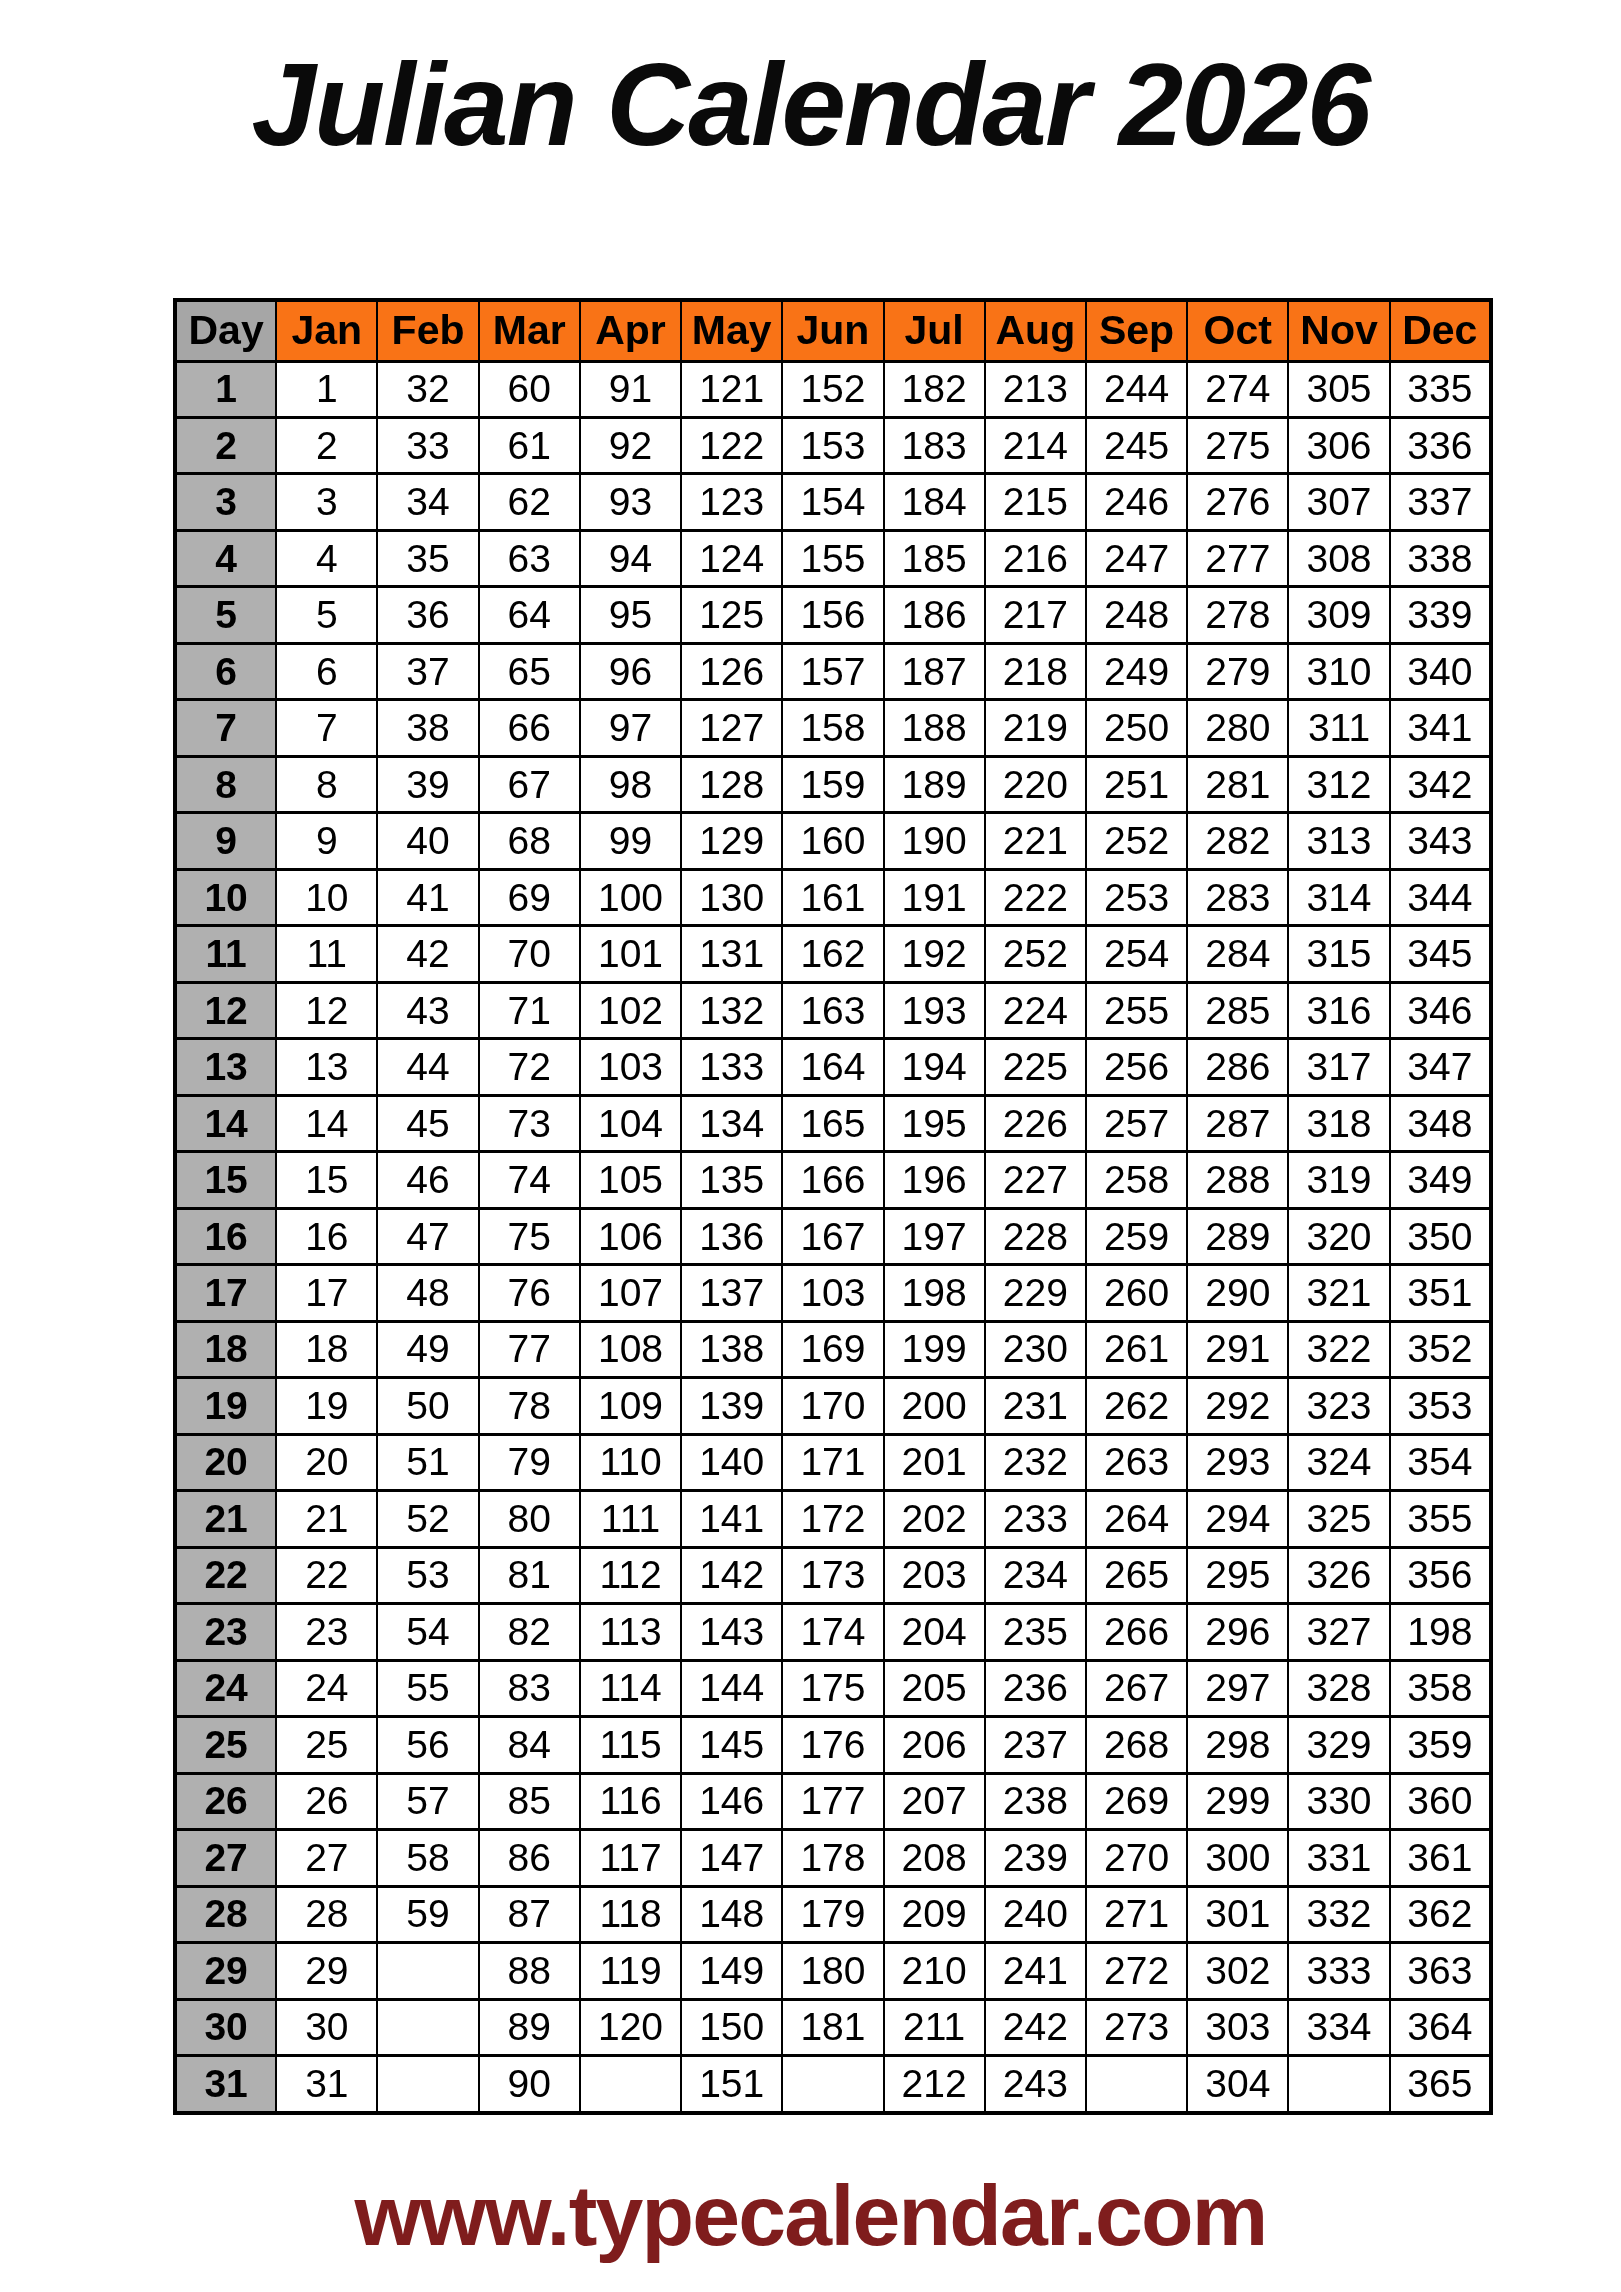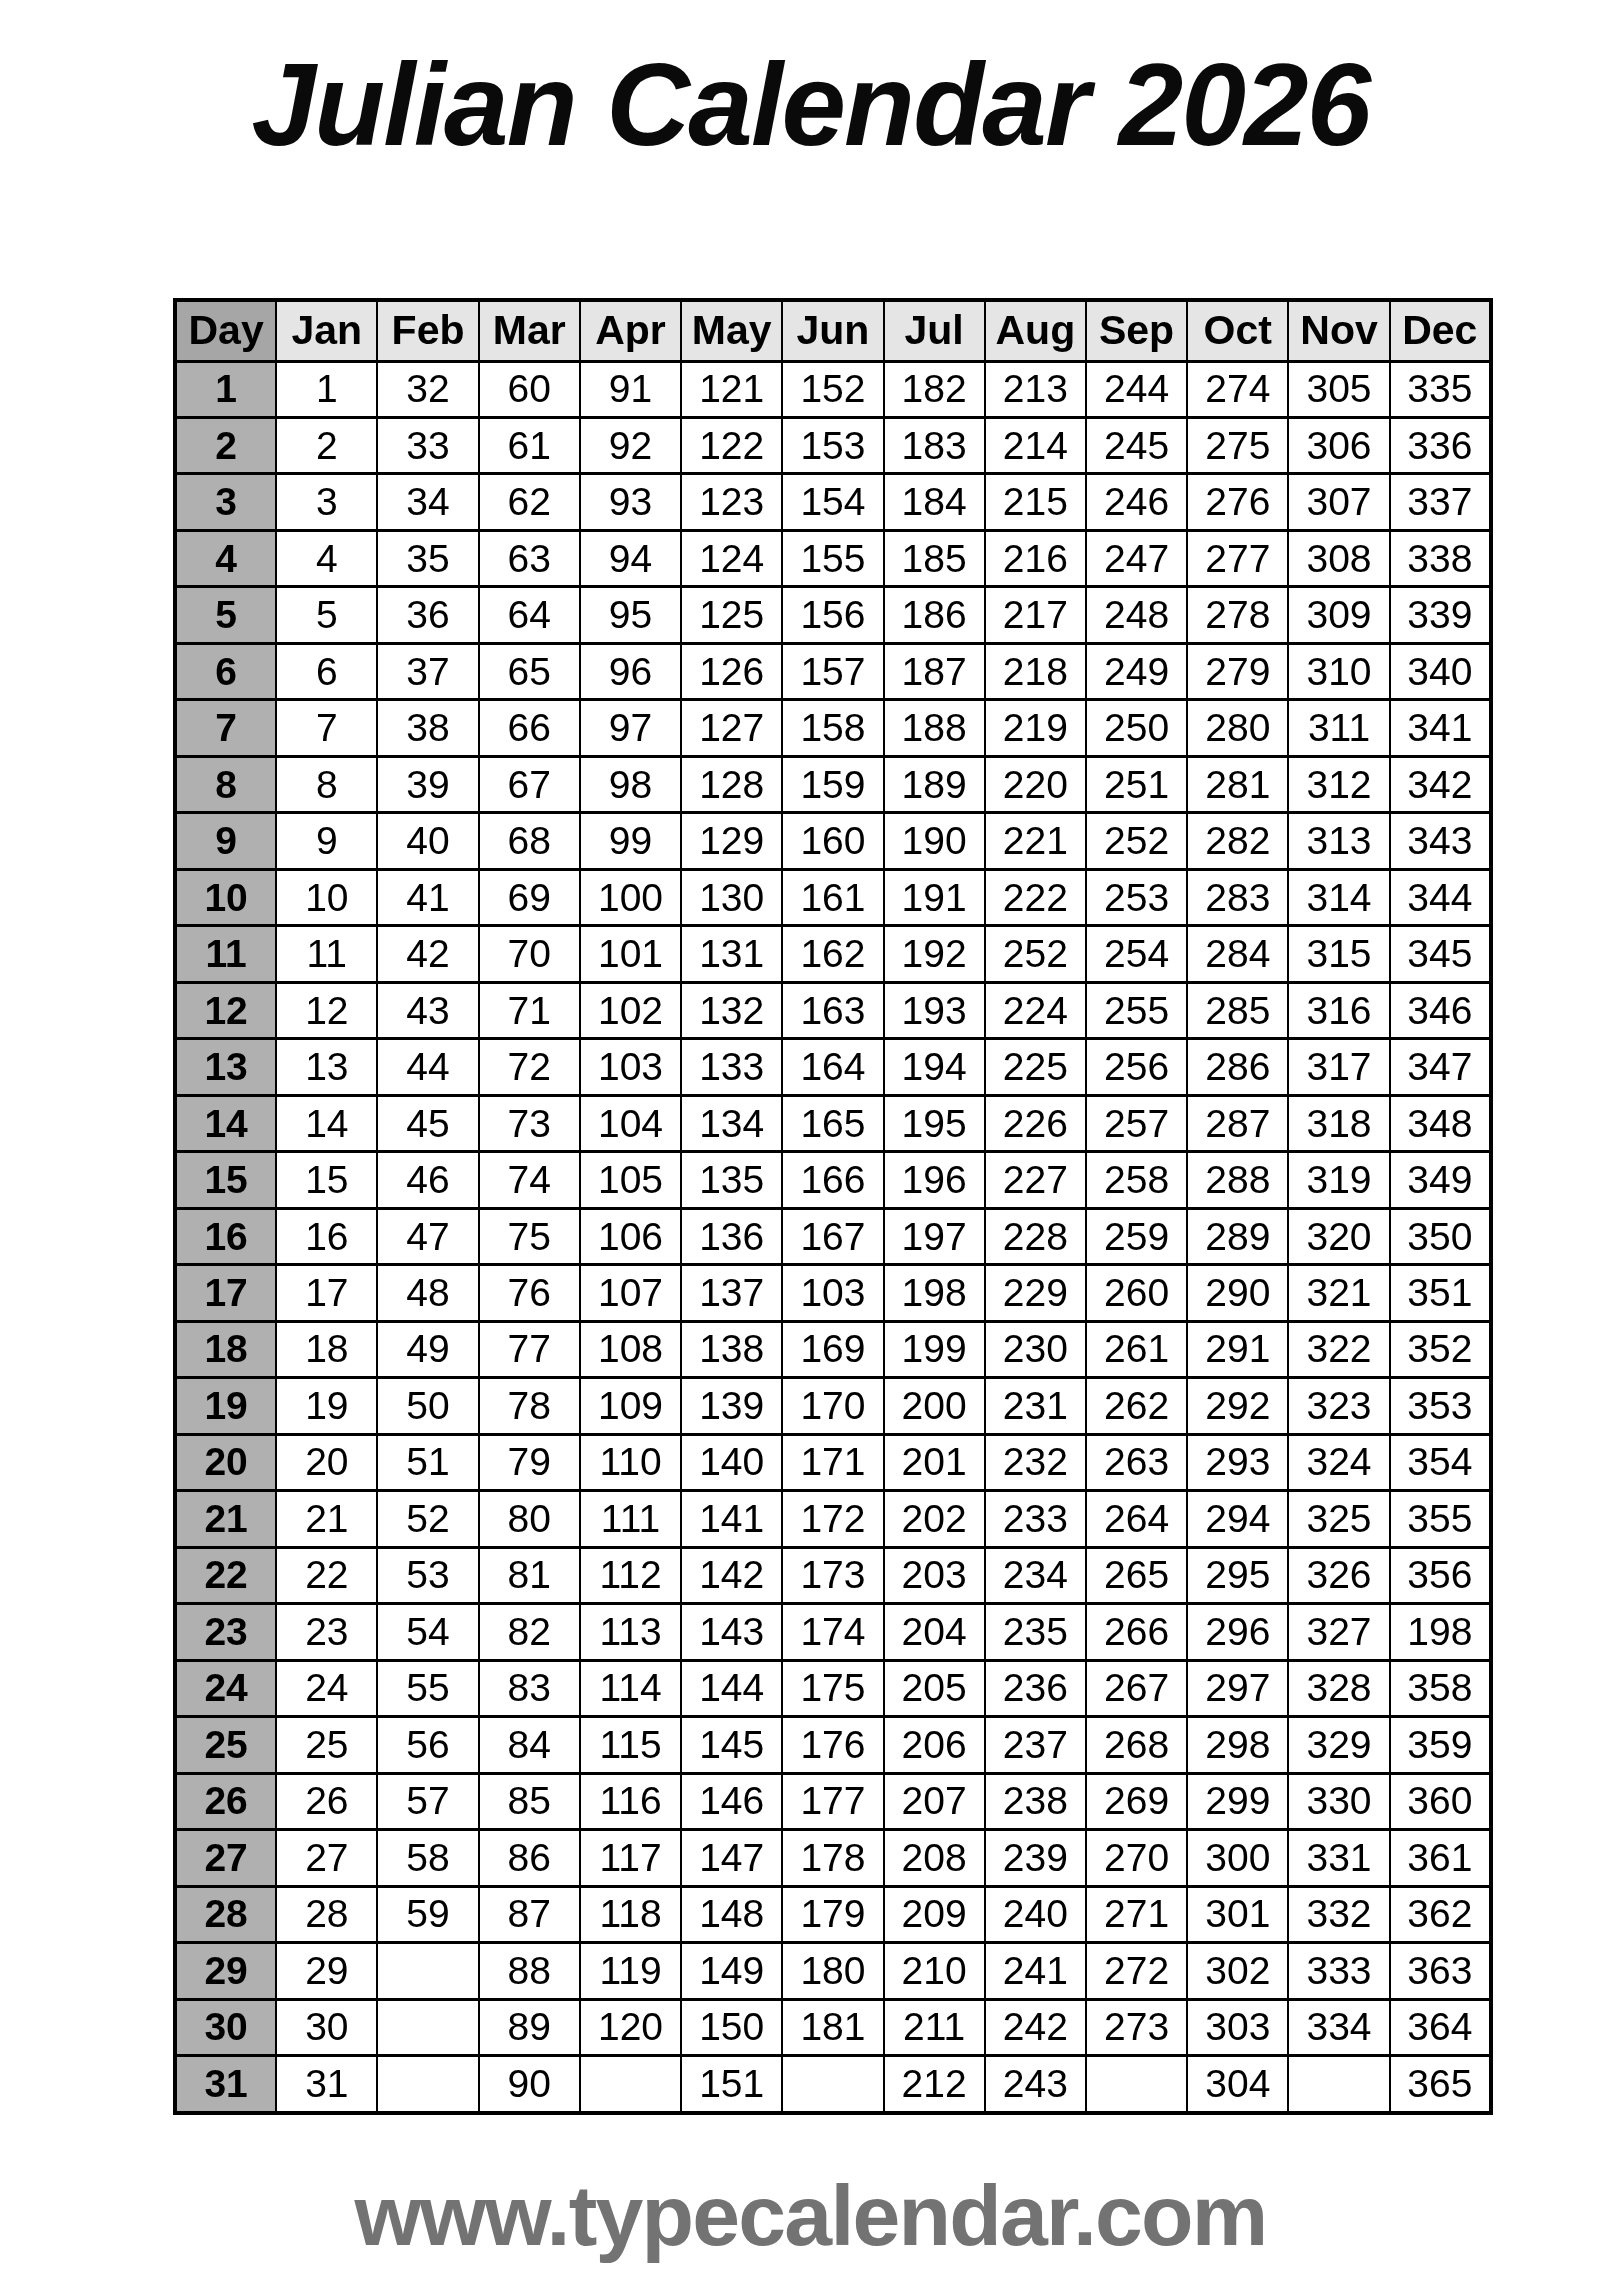--- a/index.html
+++ b/index.html
@@ -40,40 +40,40 @@
     vertical-align:middle;
     padding:0;
     overflow:hidden;
   }
   .cal thead th {
     height:61px;
     font-size:41px;
     font-weight:bold;
     text-align:center;
   }
-  .month-head { background:#e5e5e5; }
+  .month-head { background:#f97316; }
   .day-head   { background:#a6a6a6; }
   td.day-col {
     background:#b0b0b0;
     font-weight:bold;
     font-size:39px;
   }
   td.val-cell {
     background:#ffffff;
     font-size:39px;
     font-weight:normal;
   }
   .footer {
     position:absolute;
     top:2166px; left:0; right:0;
     text-align:center;
     font-size:86px;
     font-weight:bold;
     letter-spacing:-1.8px;
-    color:#737373;
+    color:#7f1d1d;
     white-space:nowrap;
   }
 </style>
 </head>
 <body>
 
 <div class="title">Julian Calendar 2026</div>
 
 <table class="cal">
   <thead>

